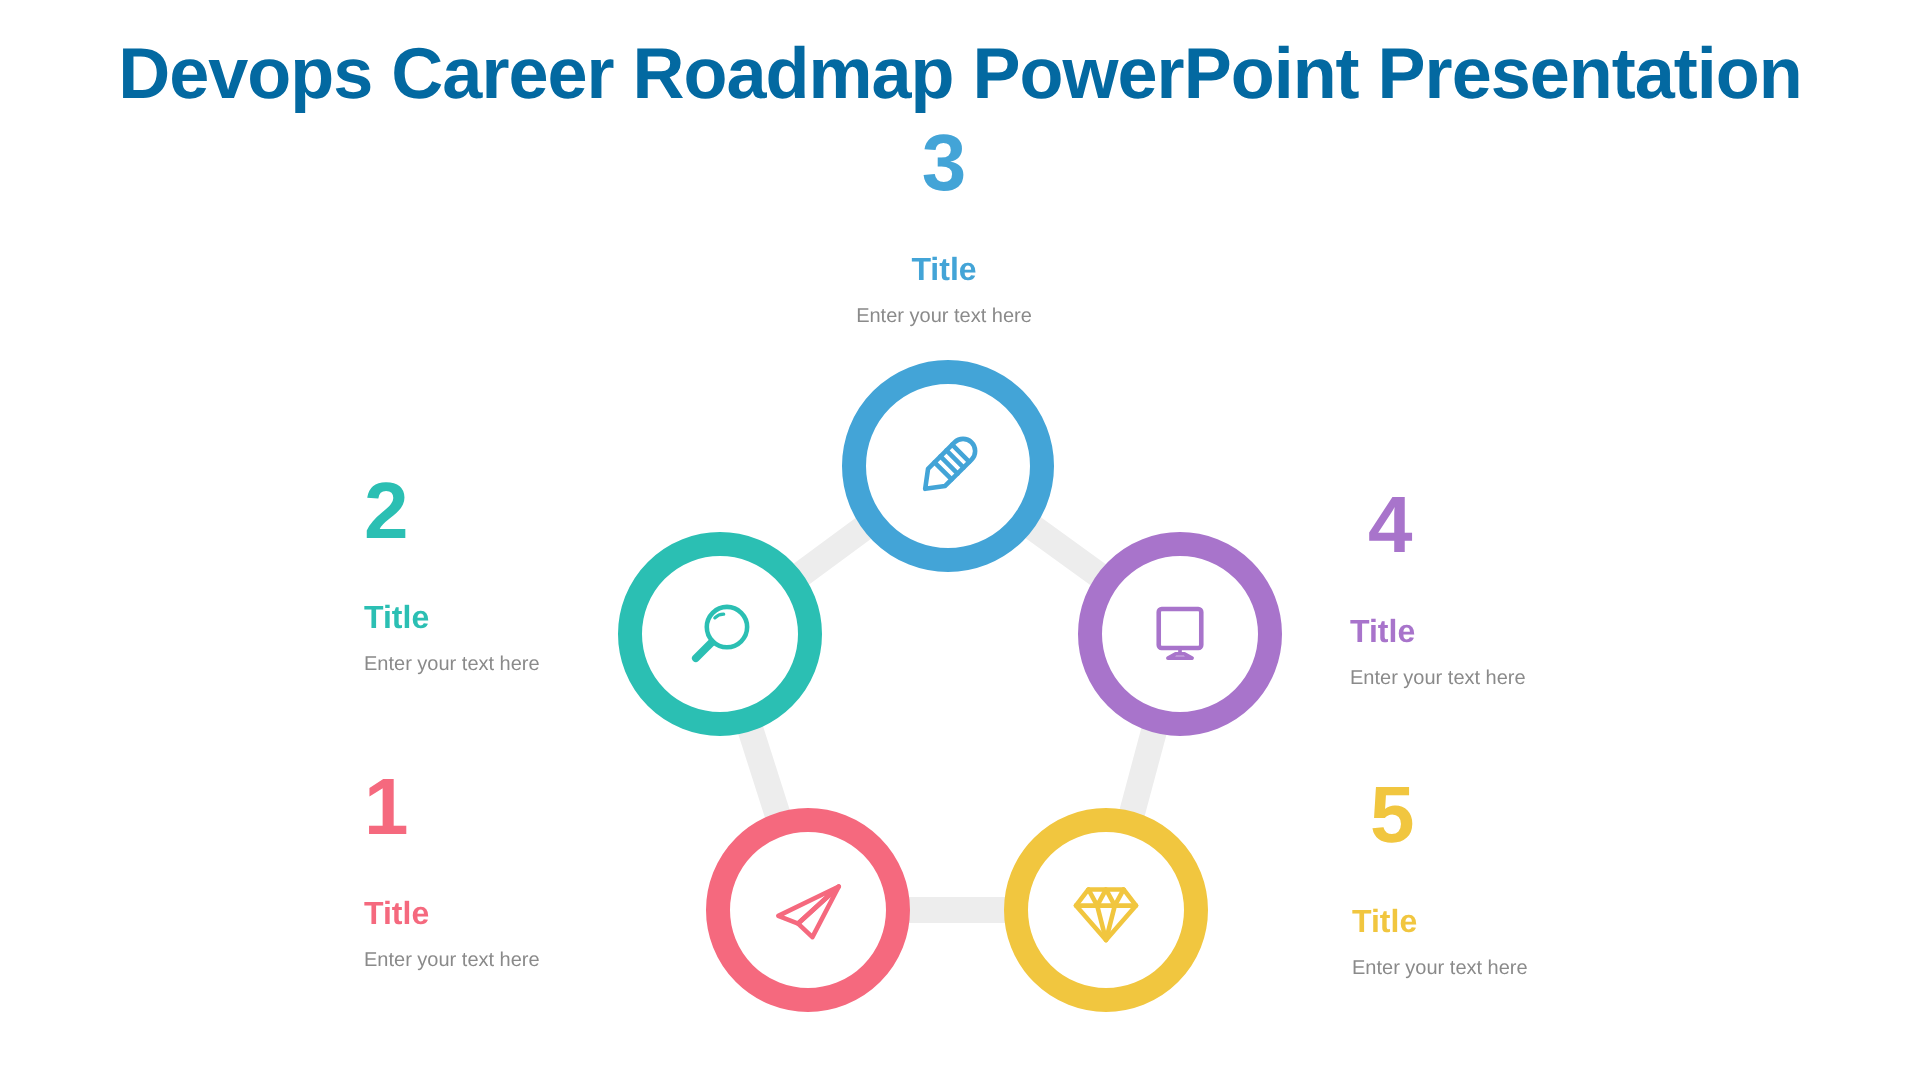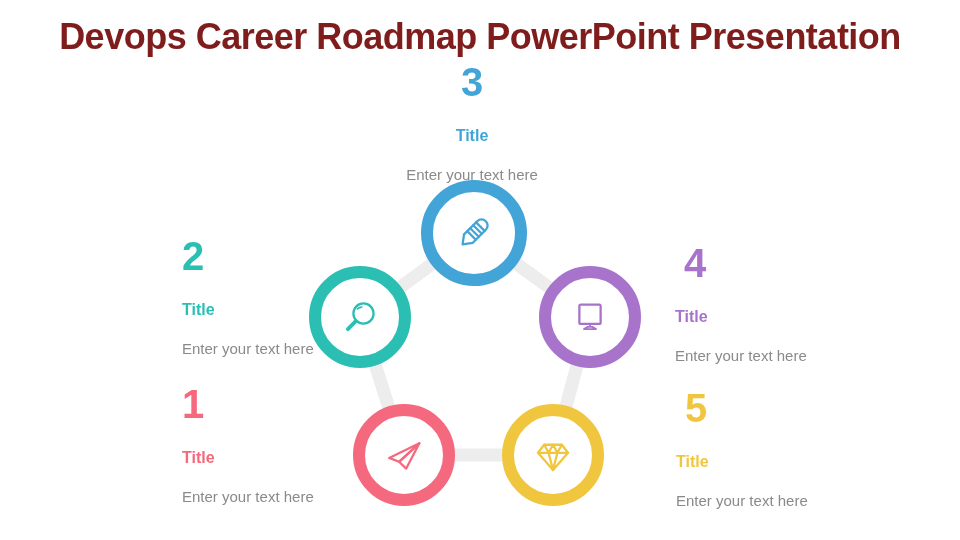--- a/index.html
+++ b/index.html
@@ -76,37 +76,37 @@
     font-weight: 700;
     line-height: 40px;
   }
   .label-block .ttl {
     font-size: 16px;
     font-weight: 700;
     line-height: 16px;
     margin-top: 26px;
   }
   .label-block .txt {
-    font-size: 15px;
+    font-size: 10px;
     line-height: 14px;
-    margin-top: 24px;
+    margin-top: 8px;
   }
   .pos-1 { left: 182px; top: 384px; }
   .pos-2 { left: 182px; top: 236px; }
   .pos-3 { left: 327px; top: 62px; width: 290px; text-align: center; }
   .pos-4 { left: 675px; top: 243px; }
   .pos-5 { left: 676px; top: 388px; }
   .pos-4 .num, .pos-5 .num { padding-left: 9px; }
 </style>
 </head>
 <body>
 
 <div class="slide">
 
-  <h1 class="slide-title" style="color: #7f1d1d;">Devops Career Roadmap PowerPoint Presentation</h1>
+  <h1 class="slide-title" style="color: #0369a1;">Devops Career Roadmap PowerPoint Presentation</h1>
 
   <svg class="pentagon-svg" viewBox="0 0 960 540">
     <polygon points="474,233 590,317 553,455 404,455 360,317" style="stroke: rgb(237, 237, 237);"></polygon>
   </svg>
 
   <div class="node node-3" style="border-color: rgb(67, 164, 215); color: rgb(67, 164, 215);">
     <svg viewBox="0 0 24 24">
       <g transform="rotate(-45 12 12)">
         <path d="M3.2 12 L7.6 8.7 H17.8 A3.3 3.3 0 0 1 17.8 15.3 H7.6 Z"></path>
         <path d="M16.9 8.7 V15.3 M10.1 8.7 V15.3 M12.4 8.7 V15.3 M14.7 8.7 V15.3"></path>

